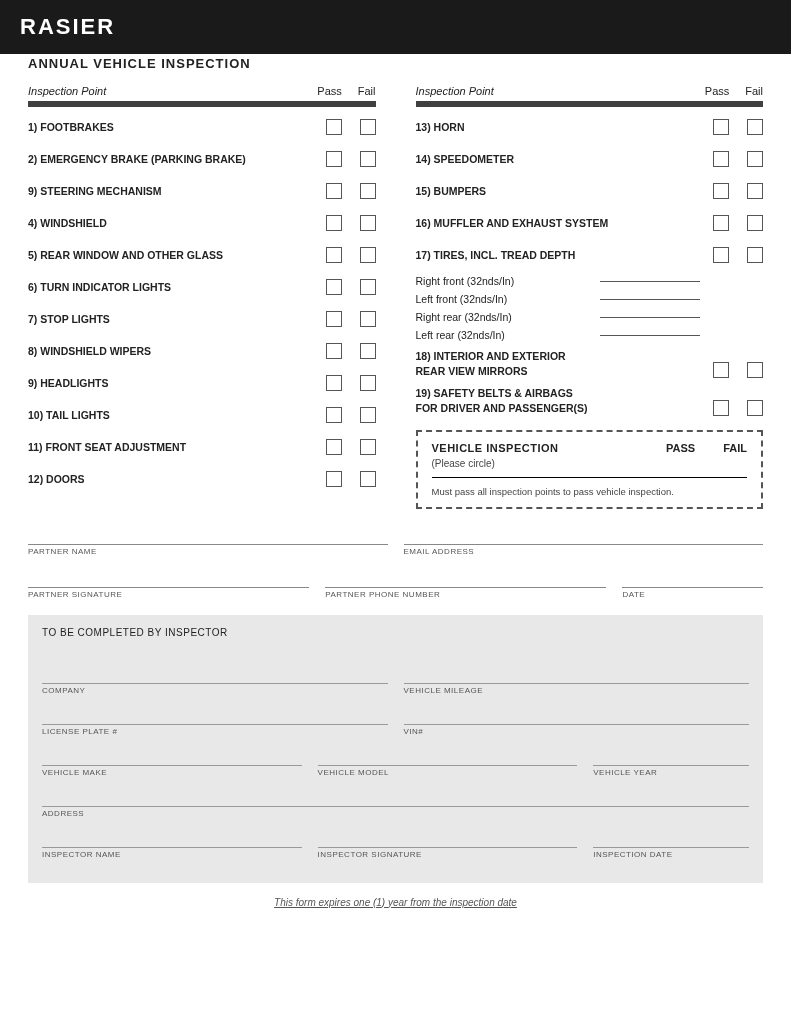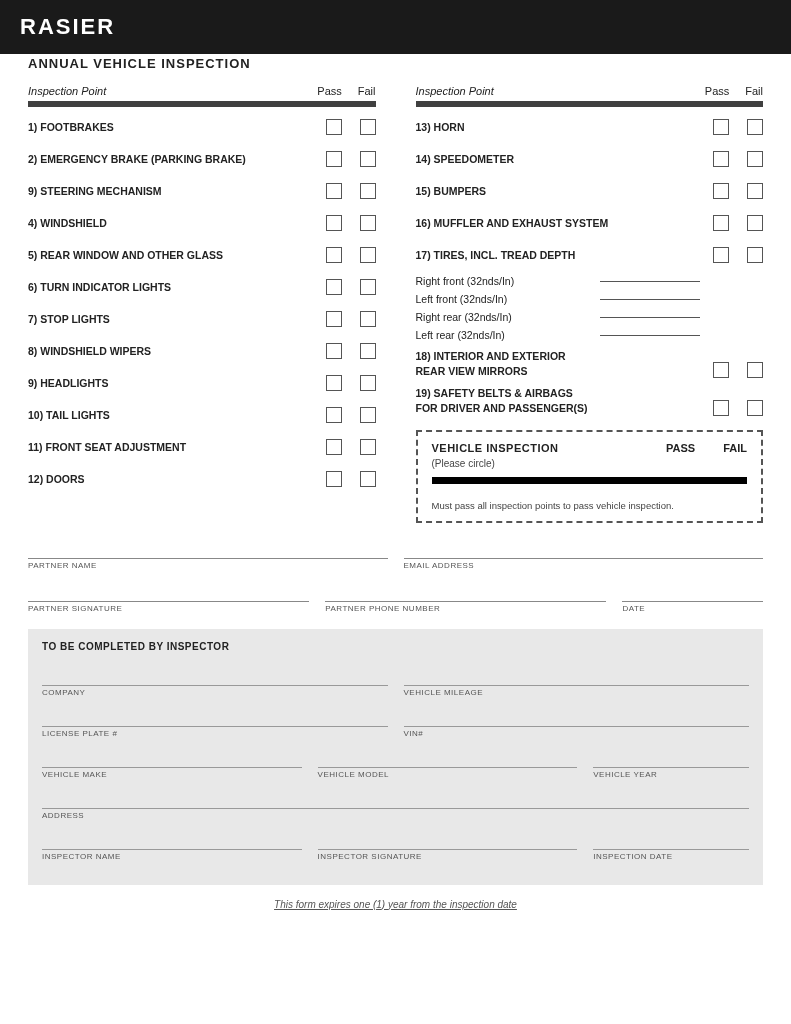--- a/index.html
+++ b/index.html
@@ -142,22 +142,22 @@
       font-weight: bold;
     }
     .vi-subtitle {
       font-size: 10px;
       margin-bottom: 8px;
       color: #444;
     }
     .vi-note {
       font-size: 9.5px;
       color: #444;
-      border-top: 7px solid #000000;
-      padding-top: 16px;
+      border-top: 1px solid #000000;
+      padding-top: 8px;
     }
     .field-line {
       border-bottom: 1px solid #888;
       width: 100%;
       height: 18px;
       display: block;
     }
     .field-label {
       font-size: 8px;
       letter-spacing: 0.5px;
@@ -176,23 +176,23 @@
     .field-group.narrow {
       flex: 0.5;
     }
     .inspector-section {
       background: #e8e8e8;
       padding: 12px 14px;
       margin-top: 16px;
     }
     .inspector-title {
       font-size: 10px;
-      font-weight: bold;
+      font-weight: normal;
       letter-spacing: 0.5px;
-      margin-bottom: 16px;
+      margin-bottom: 28px;
     }
     .inspector-row {
       display: flex;
       gap: 16px;
       margin-bottom: 12px;
     }
     .inspector-field {
       flex: 1;
     }
     .inspector-field.narrow {

